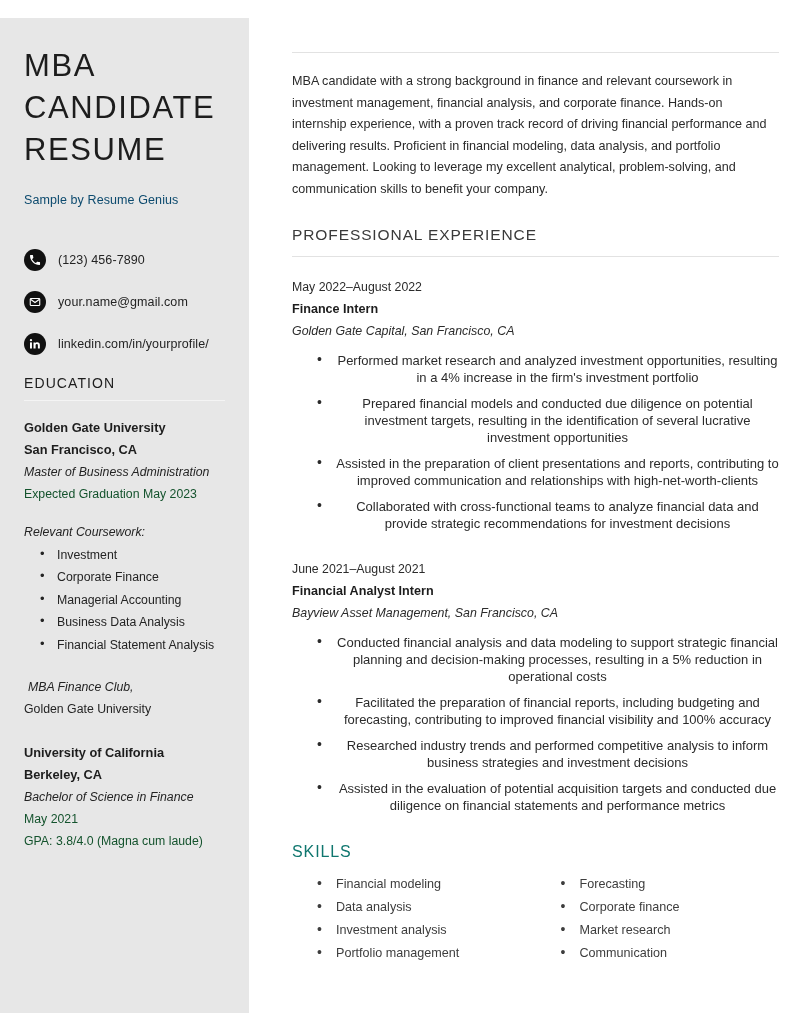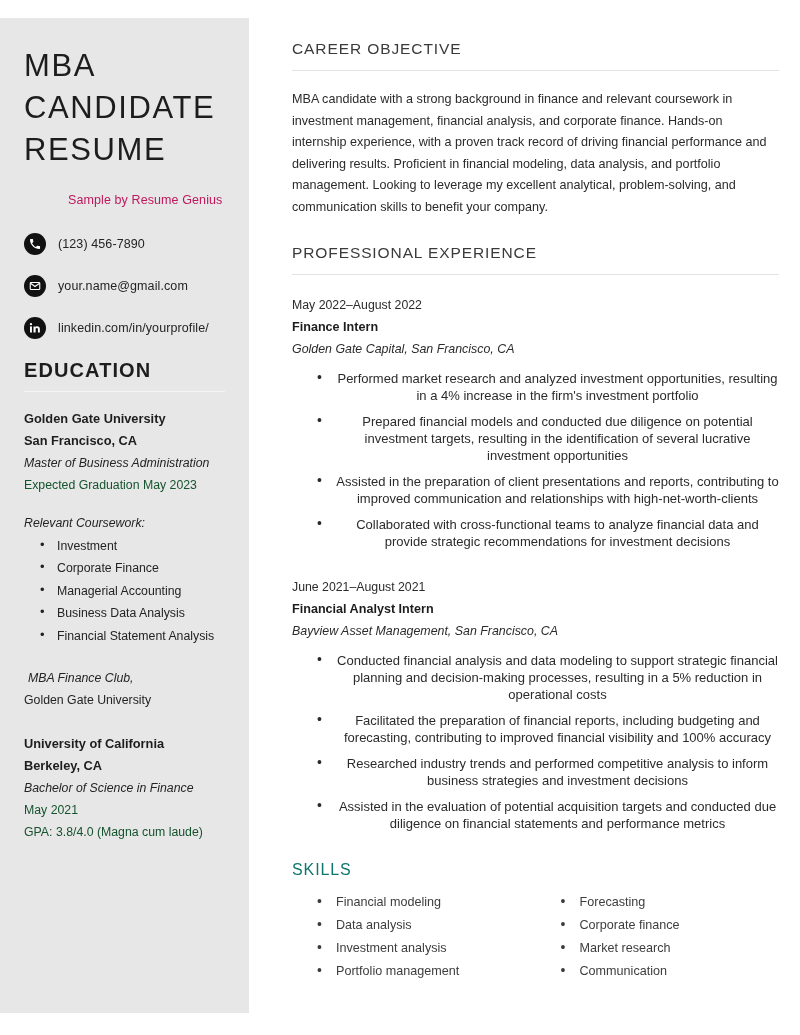--- a/index.html
+++ b/index.html
@@ -42,28 +42,27 @@
     font-size: 31px;
     font-weight: 400;
     letter-spacing: 1.6px;
     line-height: 42px;
     color: #1d1d1d;
   }
 
   .byline {
     margin-top: 22px;
     font-size: 12.5px;
-    color: #be185d;
+    color: #0c4a6e;
     letter-spacing: 0.1px;
-    margin-left: 44px;
   }
 
   
   .contact-list {
-    margin-top: 26px;
+    margin-top: 42px;
   }
   .contact-row {
     display: flex;
     align-items: center;
     margin-bottom: 20px;
   }
   .contact-icon {
     width: 22px;
     height: 22px;
     border-radius: 50%;
@@ -77,22 +76,22 @@
   .contact-text {
     margin-left: 12px;
     font-size: 12.5px;
     color: #242424;
     letter-spacing: 0.1px;
   }
 
   
   .side-heading {
     margin-top: 16px;
-    font-size: 20px;
-    font-weight: 700;
+    font-size: 14px;
+    font-weight: 400;
     letter-spacing: 1.1px;
     color: #1d1d1d;
   }
   .side-rule {
     height: 1px;
     background: #f4f4f4;
     margin-top: 9px;
     margin-bottom: 16px;
   }
 
@@ -339,21 +338,20 @@
       <div class="edu-degree">Bachelor of Science in Finance</div>
       <div class="edu-meta">May 2021</div>
       <div class="edu-meta">GPA: 3.8/4.0 (Magna cum laude)</div>
     </div>
 
   </aside>
 
   <main class="main">
 
     <section>
-      <div class="sec-heading">CAREER OBJECTIVE</div>
       <div class="sec-rule"></div>
       <p class="objective">MBA candidate with a strong background in finance and relevant coursework in investment management, financial analysis, and corporate finance. Hands-on internship experience, with a proven track record of driving financial performance and delivering results. Proficient in financial modeling, data analysis, and portfolio management. Looking to leverage my excellent analytical, problem-solving, and communication skills to benefit your company.</p>
     </section>
 
     <section class="exp-section">
       <div class="sec-heading">PROFESSIONAL EXPERIENCE</div>
       <div class="sec-rule"></div>
 
       <div class="job">
         <div class="job-dates">May 2022–August 2022</div>

